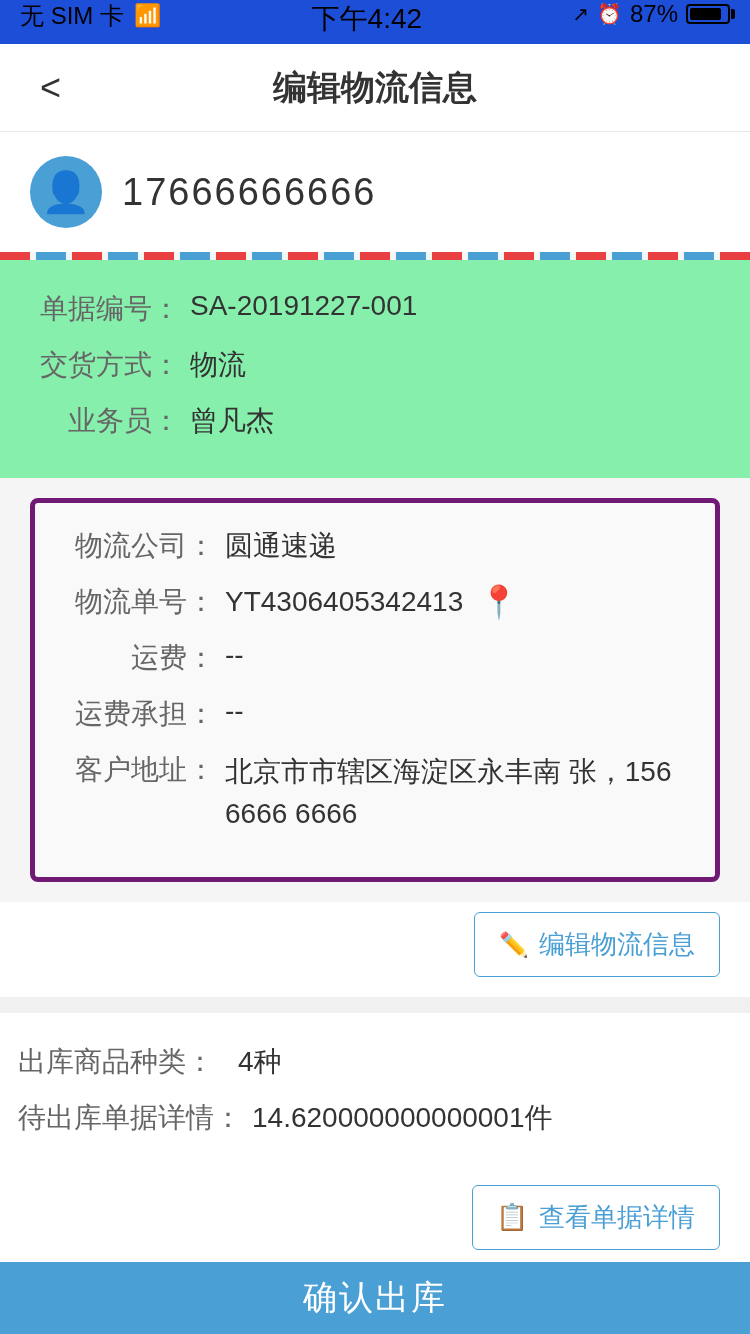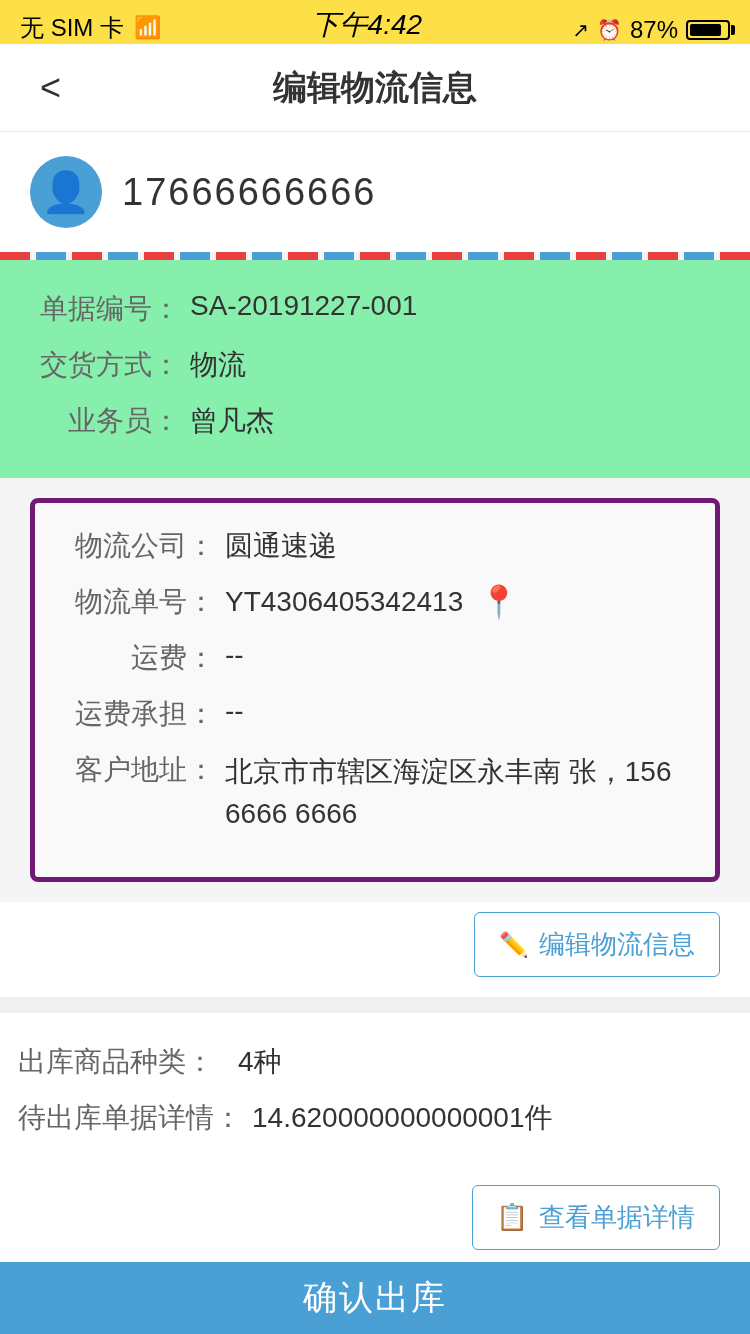--- a/index.html
+++ b/index.html
@@ -9,24 +9,24 @@
       width: 750px;
       min-height: 1334px;
       background: #f5f5f5;
       font-size: 28px;
       color: #333;
       position: relative;
     }
 
     
     .status-bar {
-      background: #fde047;
+      background: #1d4ed8;
       height: 44px;
       display: flex;
-      align-items: flex-end;
+      align-items: flex-start;
       justify-content: space-between;
       padding: 0 20px;
       font-size: 24px;
       color: #000;
     }
     .status-left { display: flex; align-items: center; gap: 10px; }
     .status-right { display: flex; align-items: center; gap: 8px; }
     .wifi-icon { font-size: 22px; }
     .battery-bar {
       width: 44px; height: 20px; border: 2px solid #000; border-radius: 4px; position: relative; padding: 2px;
@@ -261,21 +261,21 @@
     }
   </style>
 </head>
 <body>
 
 <div class="status-bar">
   <div class="status-left">
     <span>无 SIM 卡</span>
     <span class="wifi-icon">📶</span>
   </div>
-  <div style="font-size:28px; font-weight:500;font-style:italic;">下午4:42</div>
+  <div style="font-size:28px; font-weight:500;">下午4:42</div>
   <div class="status-right">
     <span style="font-size:20px;">↗</span>
     <span style="font-size:20px;">⏰</span>
     <span>87%</span>
     <div class="battery-bar">
       <div class="battery-fill"></div>
     </div>
   </div>
 </div>
 

